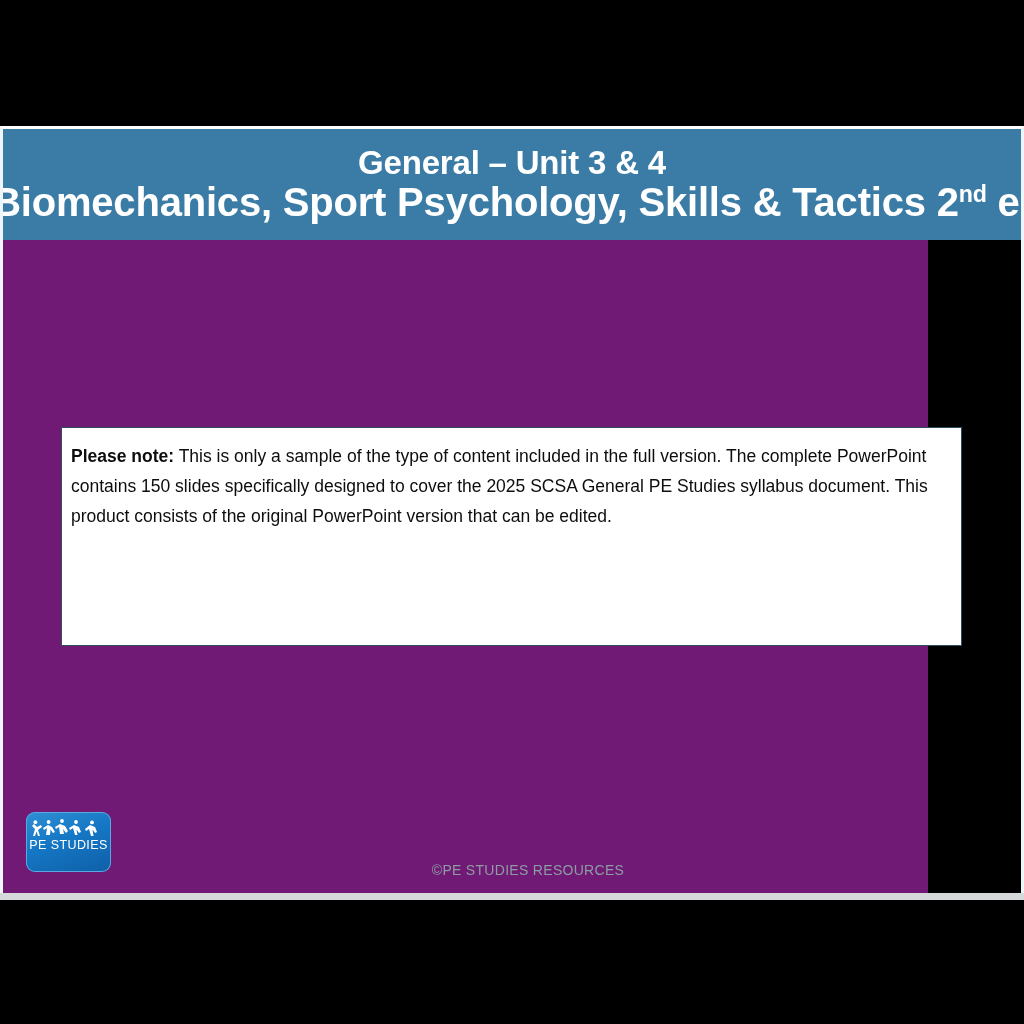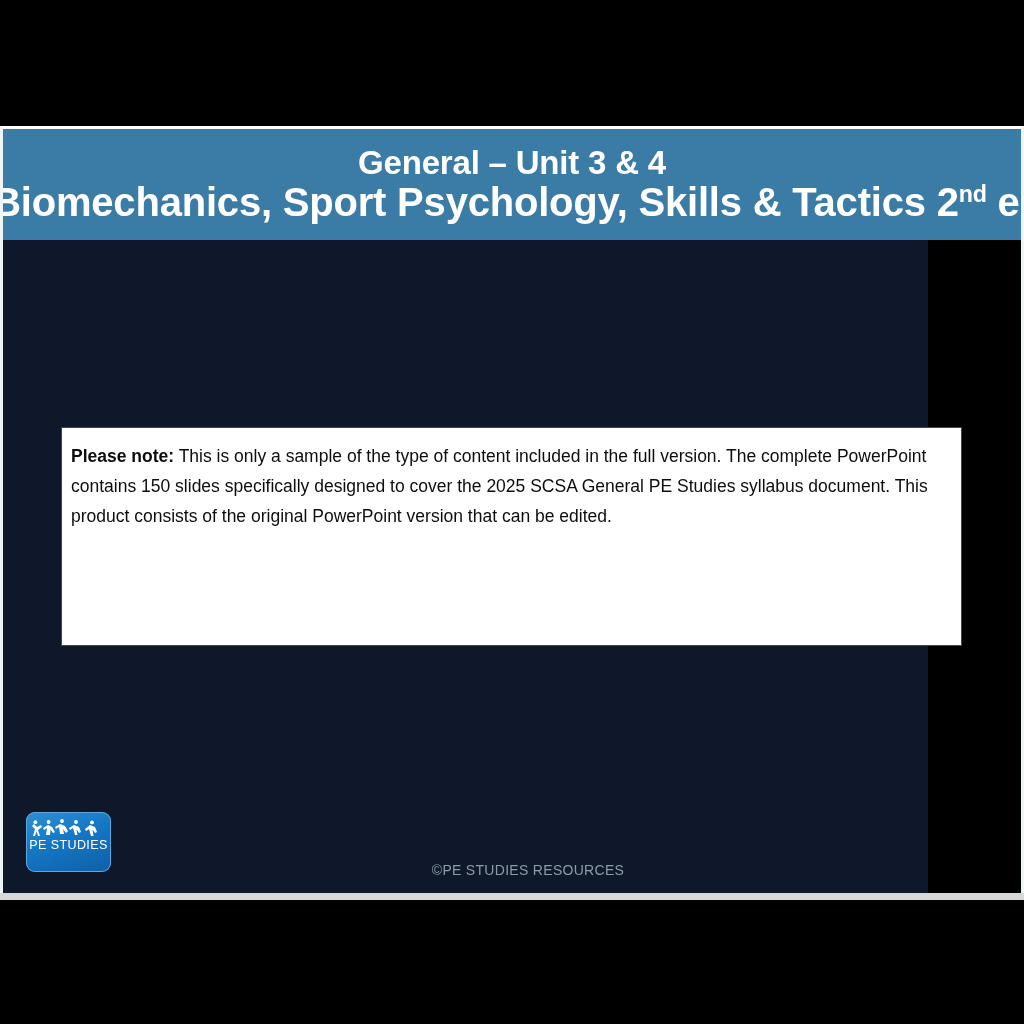--- a/index.html
+++ b/index.html
@@ -21,21 +21,21 @@
     height: 1024px;
     background: #000000;
   }
 
   #slide {
     position: absolute;
     left: 0;
     top: 126px;
     width: 928px;
     height: 774px;
-    background: #0f172a;
+    background: #701a75;
     box-sizing: border-box;
   }
 
   
   #slide-frame {
     position: absolute;
     left: 0;
     top: 0;
     width: 1024px;
     height: 774px;

